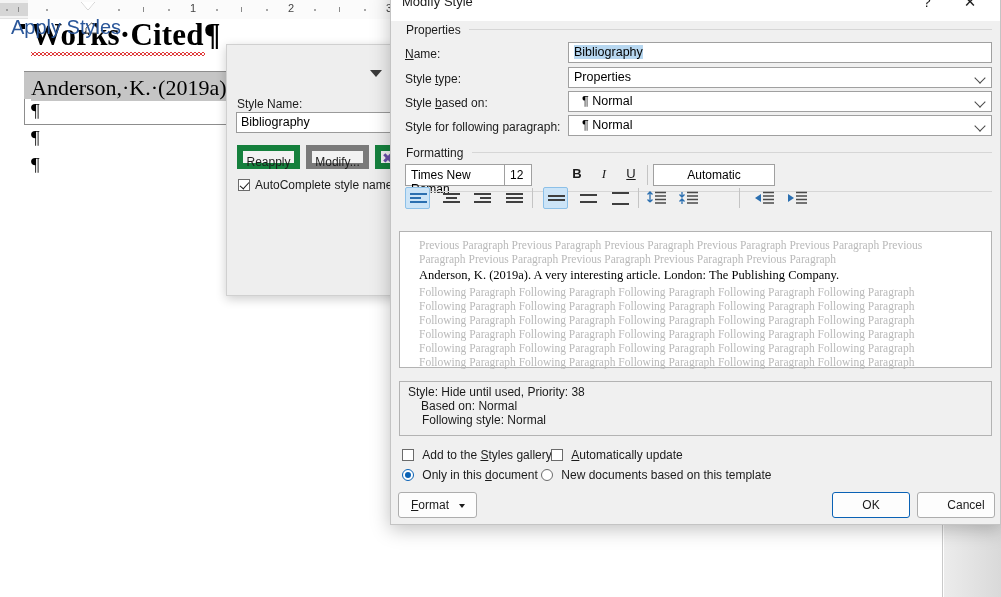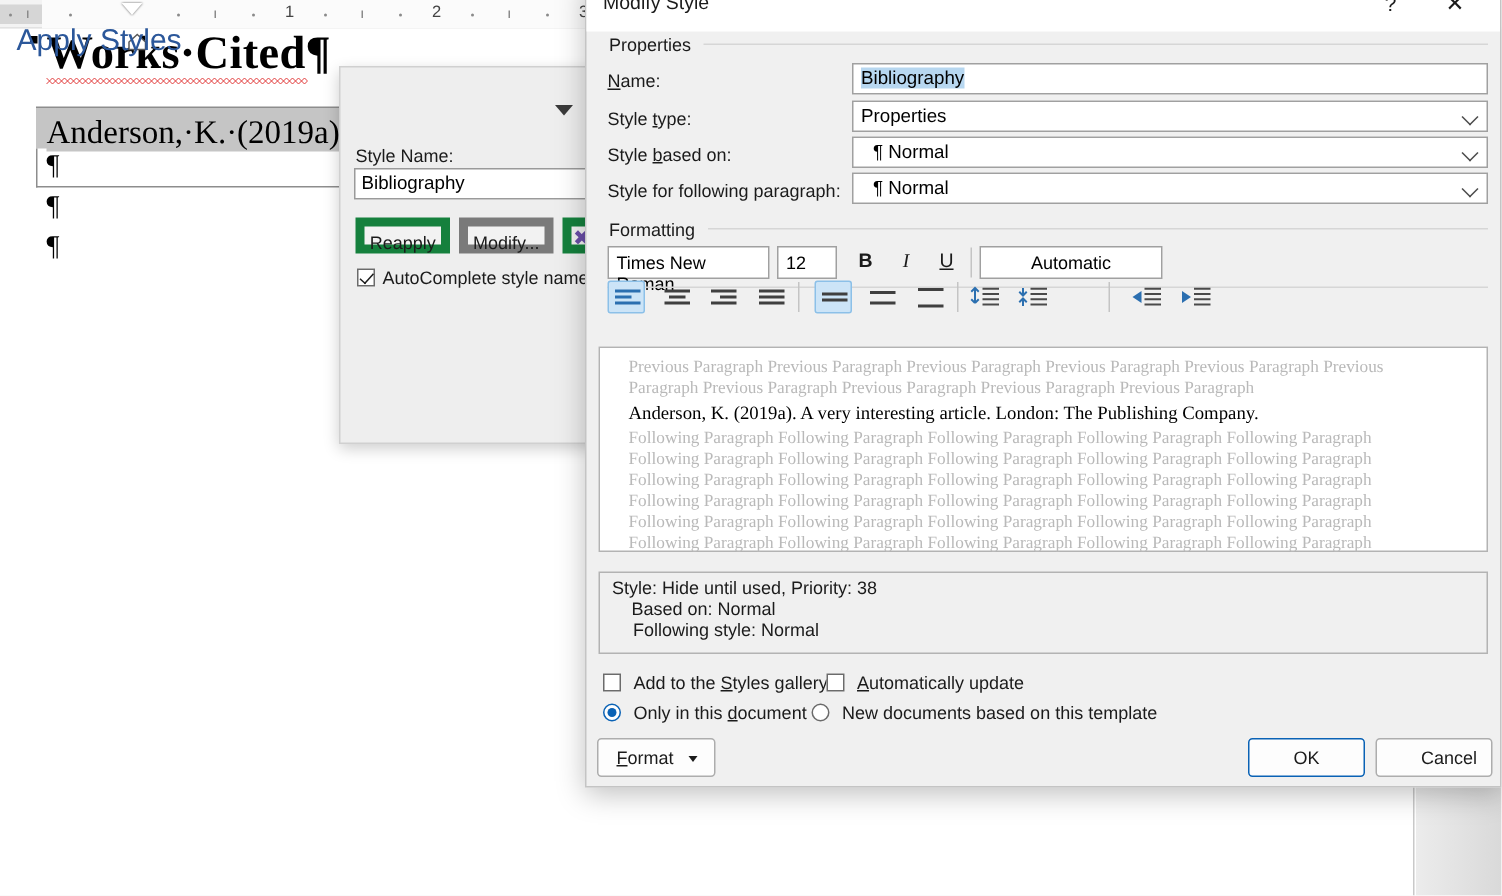--- a/index.html
+++ b/index.html
@@ -289,21 +289,21 @@
   <div class="prop-label" style="left:14px; top:109px;">Style <span class="u">b</span>ased on:</div>
   <div class="field" style="left:177px; top:104px; width:424px; padding-left:13px;"><span>¶ Normal</span><span class="chev"></span></div>
 
   <div class="prop-label" style="left:14px; top:133px;">Style for following paragraph:</div>
   <div class="field" style="left:177px; top:128px; width:424px; padding-left:13px;"><span>¶ Normal</span><span class="chev"></span></div>
 
   <div class="group-label" style="left:11px; top:159px;">Formatting</div>
   <div class="group-rule" style="left:81px; top:165px; width:520px;"></div>
 
   <div class="fmt-field" style="left:14px; top:177px; width:108px;"><span>Times New Roman</span><span class="chev"></span></div>
-  <div class="fmt-field" style="left:127px; top:177px; width:40px;"><span>12</span><span class="chev"></span></div>
+  <div class="fmt-field" style="left:113px; top:177px; width:28px;"><span>12</span><span class="chev"></span></div>
 
   <div class="fmt-btn" style="left:175px; top:177px; font-weight:bold;">B</div>
   <div class="fmt-btn" style="left:202px; top:177px; font-style:italic; font-family:'Liberation Serif',serif;">I</div>
   <div class="fmt-btn" style="left:229px; top:177px; text-decoration:underline;">U</div>
   <div class="fmt-sep" style="left:256px; top:178px;"></div>
   <div class="fmt-field" style="left:262px; top:177px; width:122px; text-align:center; padding-left:0;"><span>Automatic</span><span class="chev"></span></div>
 
   <div class="group-rule" style="left:14px; top:204px; width:587px;"></div>
 
   <div class="align-btn active" style="left:14px; top:200px;">

